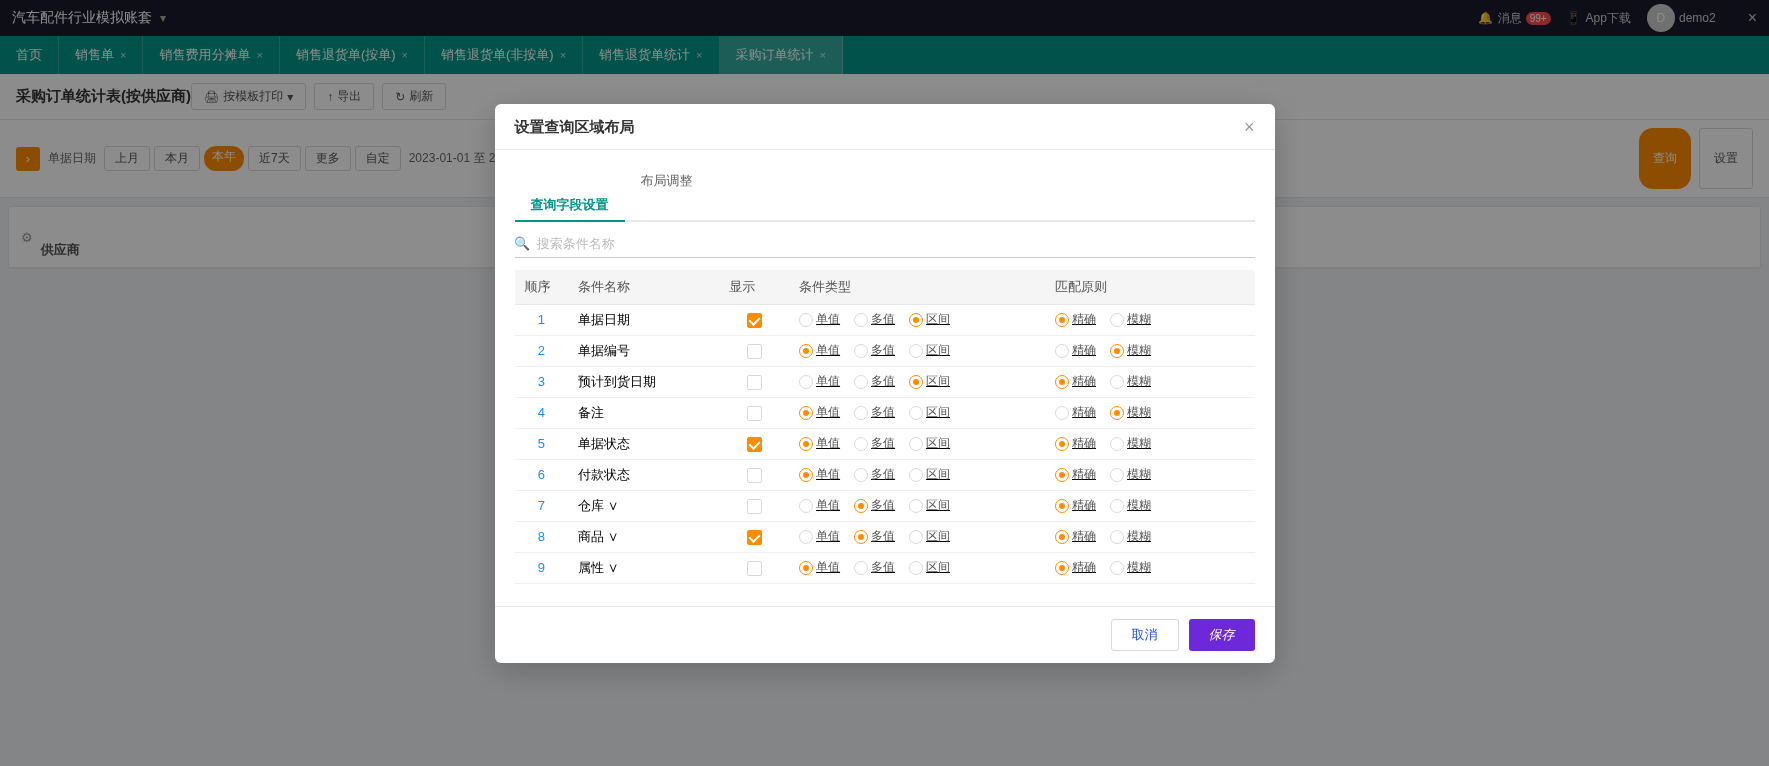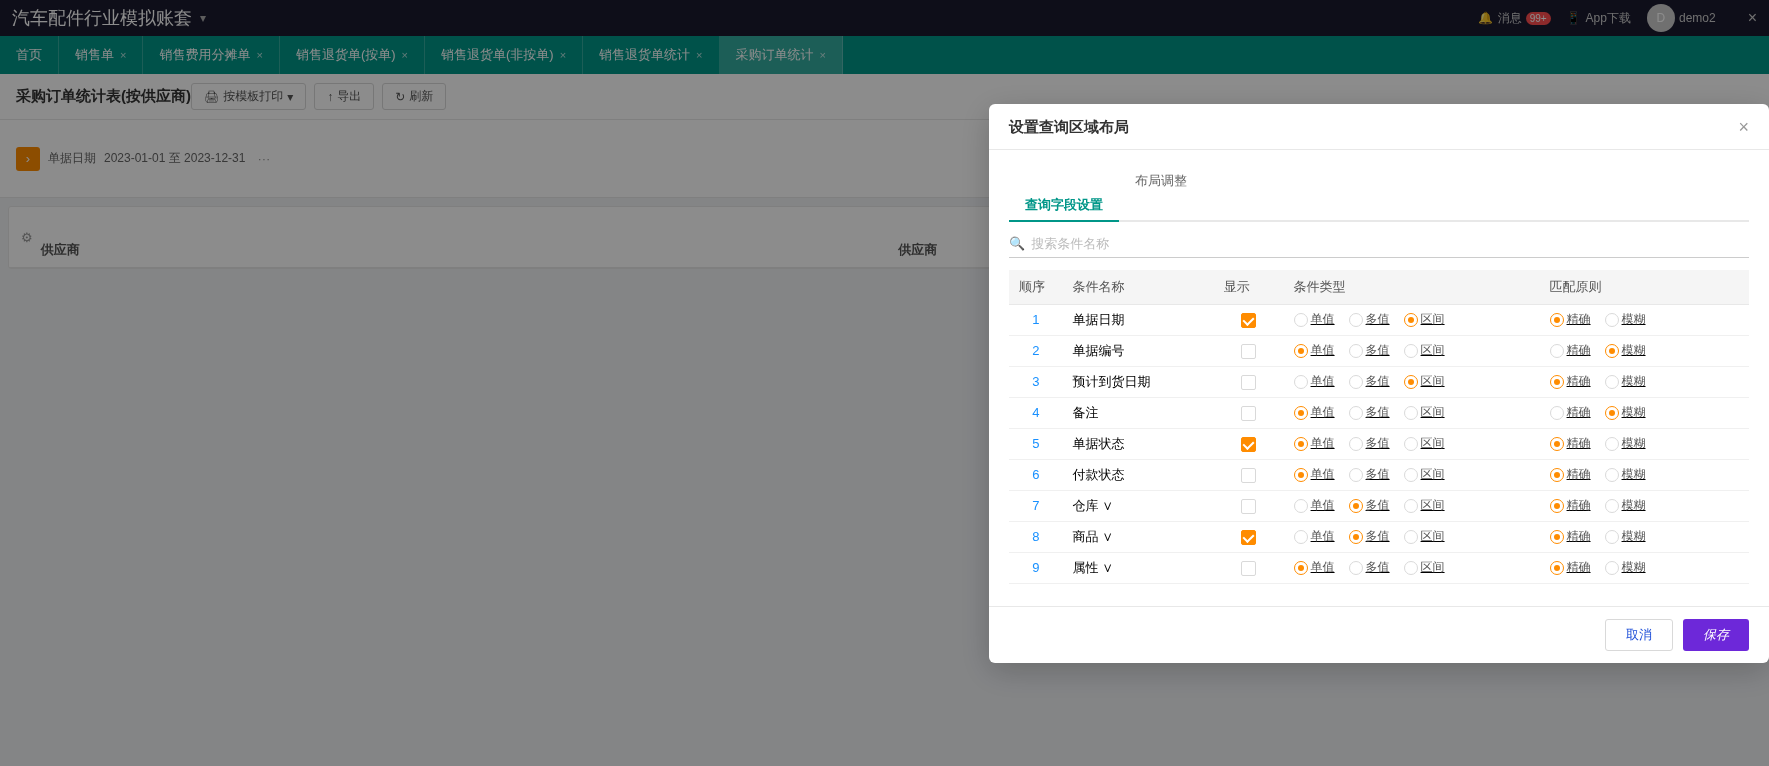--- a/index.html
+++ b/index.html
@@ -10,21 +10,21 @@
       height: 36px;
       background: #1a1a2e;
       display: flex;
       align-items: center;
       justify-content: space-between;
       padding: 0 12px;
       color: #ccc;
       font-size: 12px;
     }
     .top-bar-left { display: flex; align-items: center; gap: 8px; }
-    .top-bar-logo { color: #fff; font-size: 18px; }
+    .top-bar-logo { color: #fff; font-size: 14px; }
     .top-bar-right { display: flex; align-items: center; gap: 16px; }
     .top-bar-right .badge-btn { display: flex; align-items: center; gap: 4px; cursor: pointer; color: #ccc; }
     .badge { background: #ff4d4f; color: #fff; font-size: 10px; border-radius: 8px; padding: 1px 4px; }
     .close-x { color: #ccc; cursor: pointer; font-size: 16px; margin-left: 16px; }
 
     
     .tab-bar {
       height: 38px;
       background: #009688;
       display: flex;
@@ -105,21 +105,21 @@
     .col-header { font-weight: bold; color: #555; font-size: 13px; flex: 1; margin-top: 26px; }
 
     
     .overlay {
       position: fixed;
       top: 0; left: 0; right: 0; bottom: 0;
       background: rgba(0,0,0,0.45);
       z-index: 100;
       display: flex;
       align-items: center;
-      justify-content: flex-end;
+      justify-content: center;
     }
 
     
     .dialog {
       background: #fff;
       border-radius: 6px;
       width: 780px;
       max-height: 680px;
       display: flex;
       flex-direction: column;
@@ -359,20 +359,28 @@
     <button class="btn-outline">
       <span>↻</span>
       <span>刷新</span>
     </button>
   </div>
 </div>
 
 <div class="filter-bar">
   <div class="filter-toggle">›</div>
   <span class="filter-label">单据日期</span>
+  <div class="filter-btn-group">
+    <button class="filter-btn">上月</button>
+    <button class="filter-btn">本月</button>
+    <span class="filter-date-chip">本年</span>
+    <button class="filter-btn">近7天</button>
+    <button class="filter-btn">更多</button>
+    <button class="filter-btn">自定</button>
+  </div>
   <span class="date-range">2023-01-01 至 2023-12-31</span>
   <span style="color:#999;margin-left:4px;cursor:pointer;">···</span>
   <div class="filter-right">
     <button class="btn-query">查询</button>
     <button class="btn-setting">设置</button>
   </div>
 </div>
 
 <div class="content-area">
   <div class="table-header">

